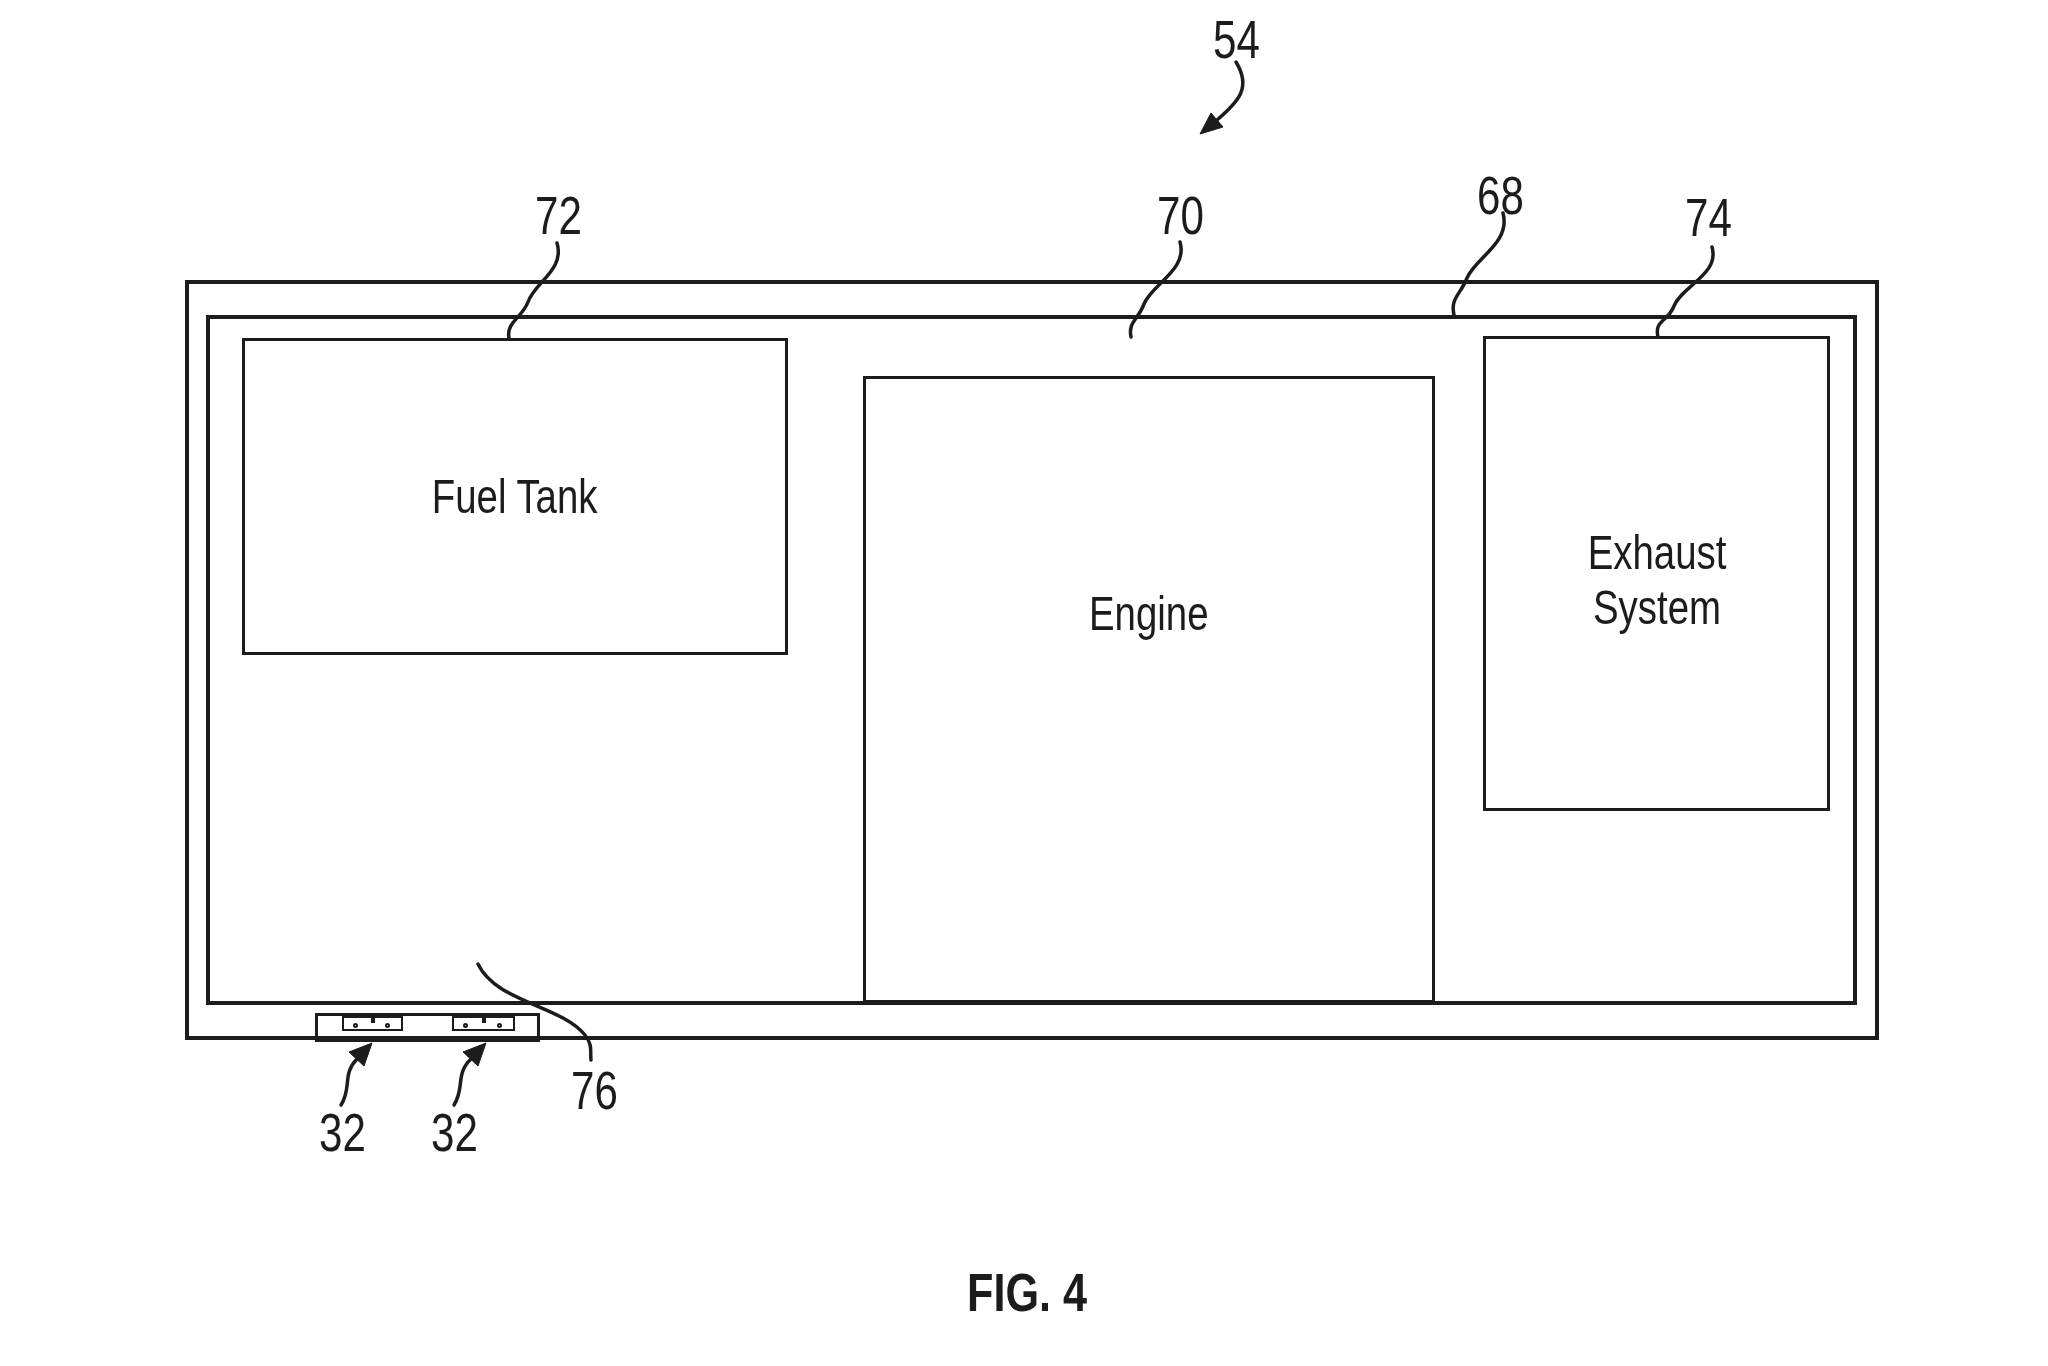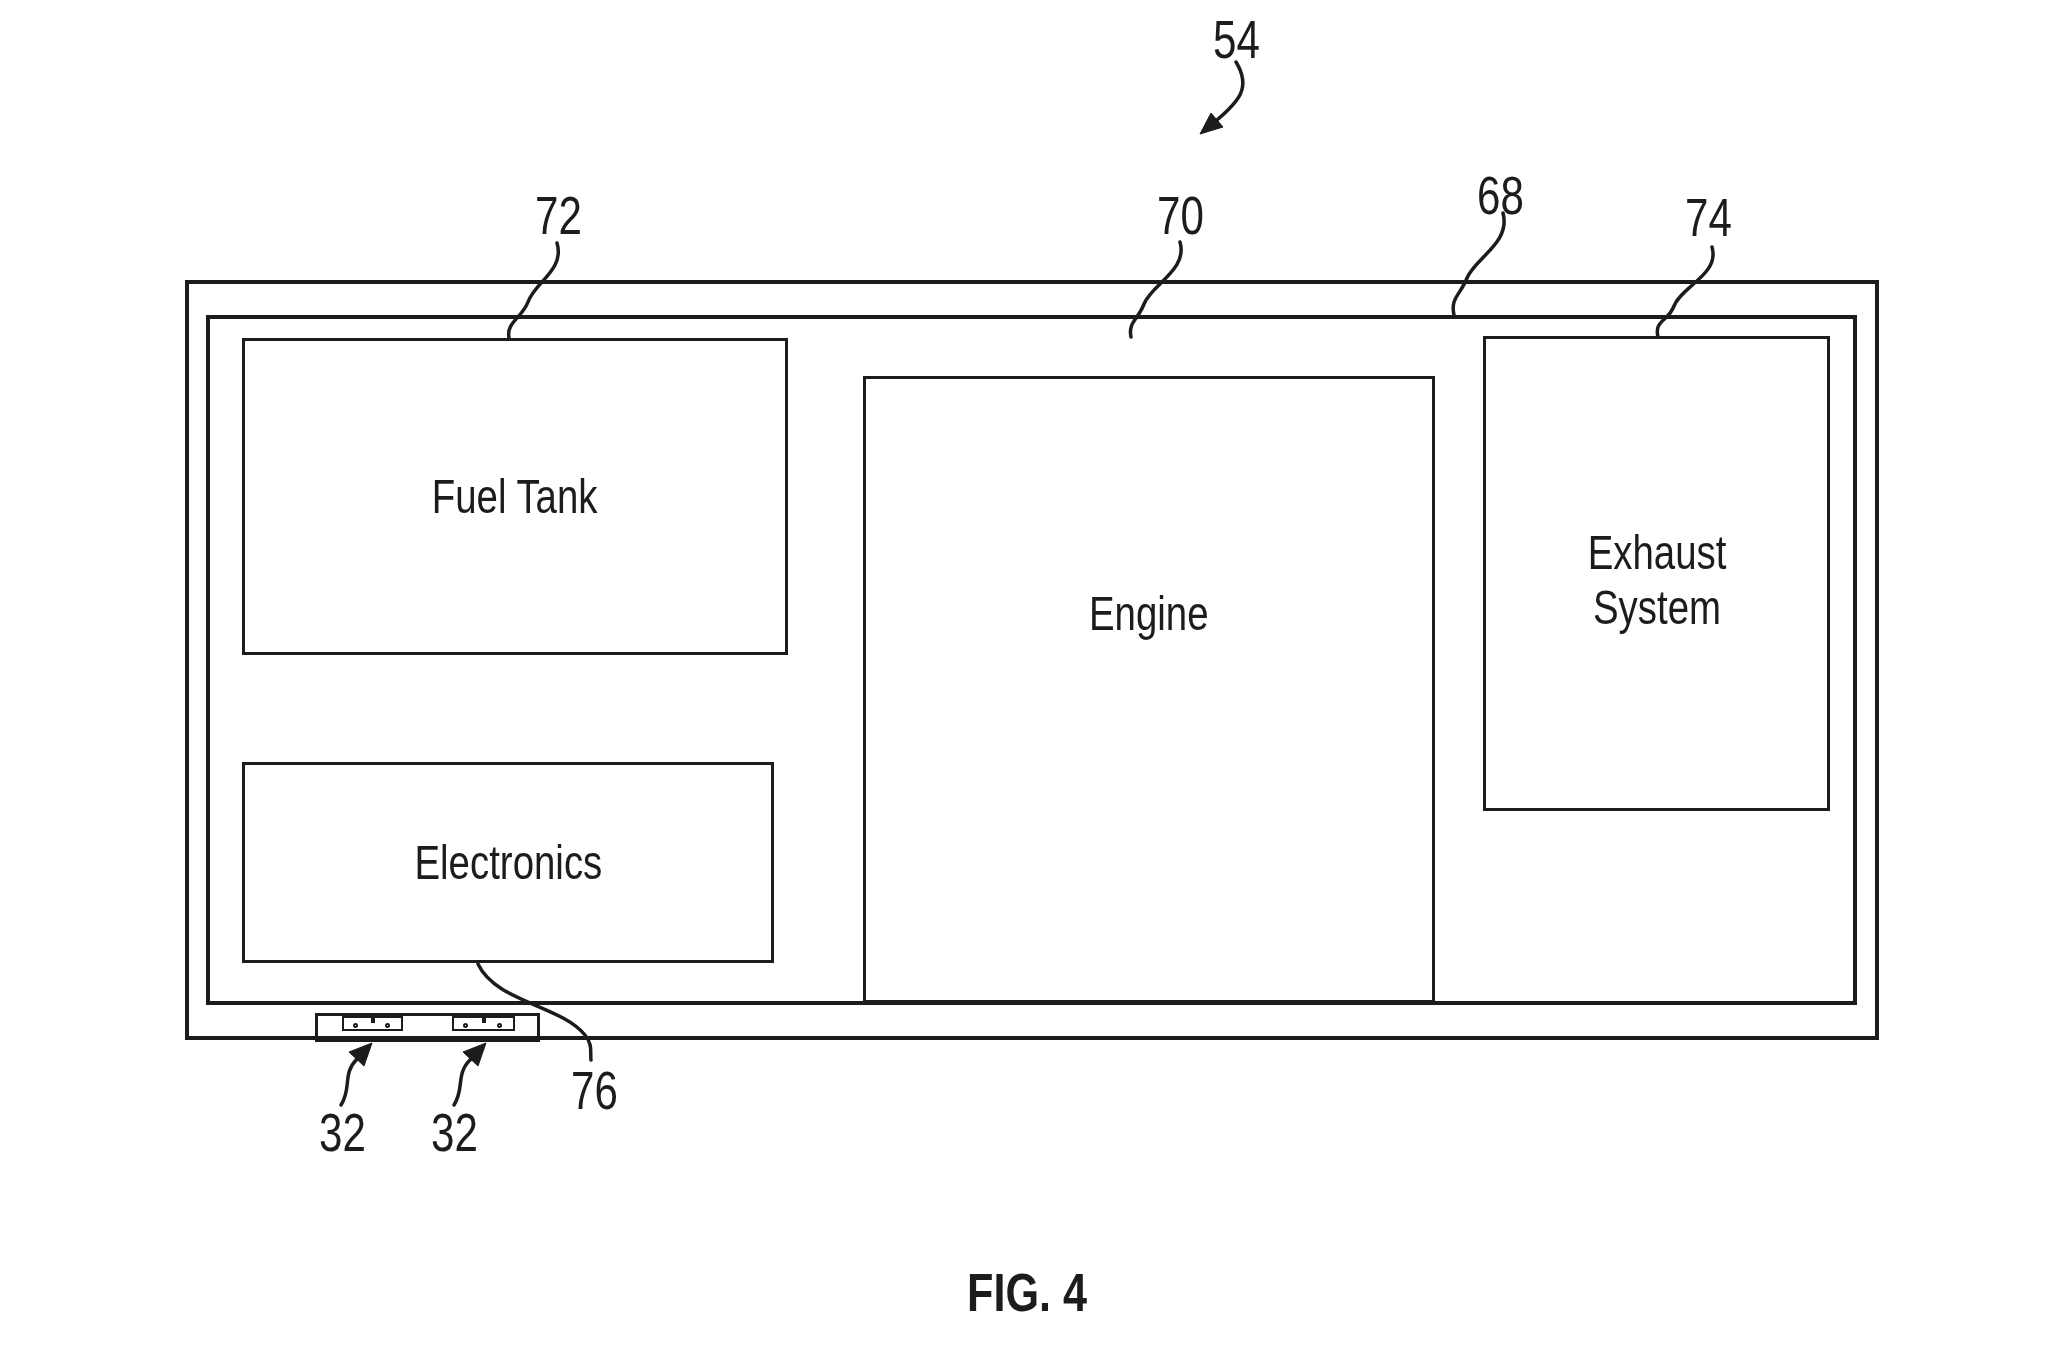--- a/index.html
+++ b/index.html
@@ -156,23 +156,20 @@
     <path d="M 454 1105 C 465 1088 455 1074 471 1059"></path>
     <polygon points="486,1043 478,1066 463,1052"></polygon>
   </svg>
 
   <div class="rect outer-wall"></div>
   <div class="rect inner-wall"></div>
 
   <div class="rect comp fuel-tank">
     <span>Fuel Tank</span>
   </div>
-  <div class="rect comp electronics">
-    <span>Electronics</span>
-  </div>
   <div class="rect comp engine">
     <span>Engine</span>
   </div>
   <div class="rect comp exhaust">
     <span>Exhaust System</span>
   </div>
 
   <div class="rect port-strip"></div>
   <div class="rect port port-a">
     <span class="pin-tick"></span>

